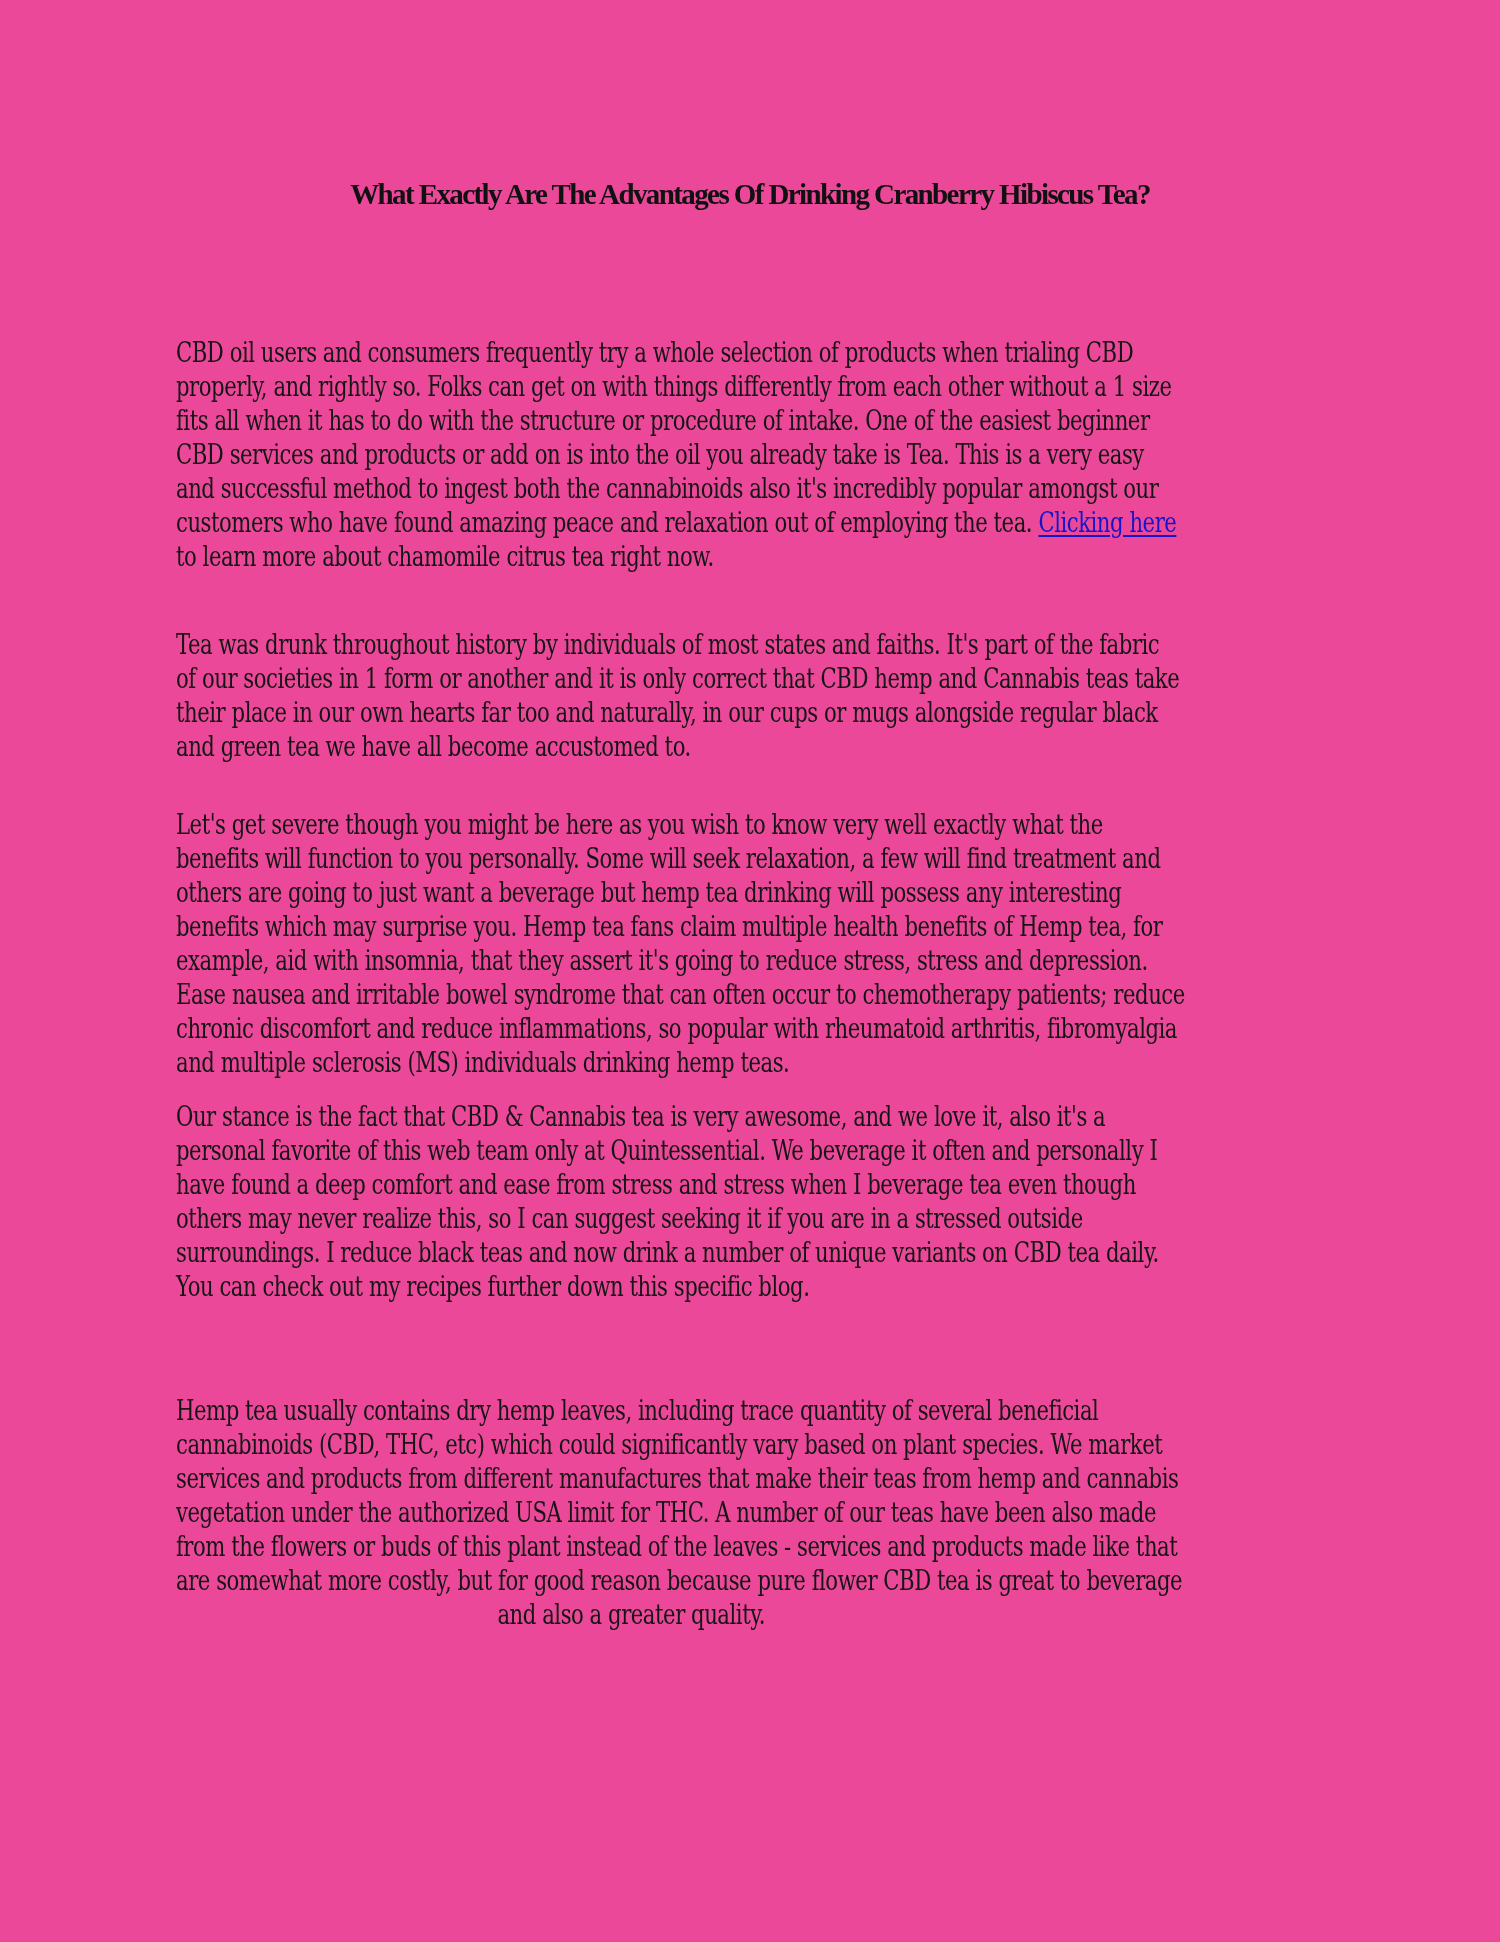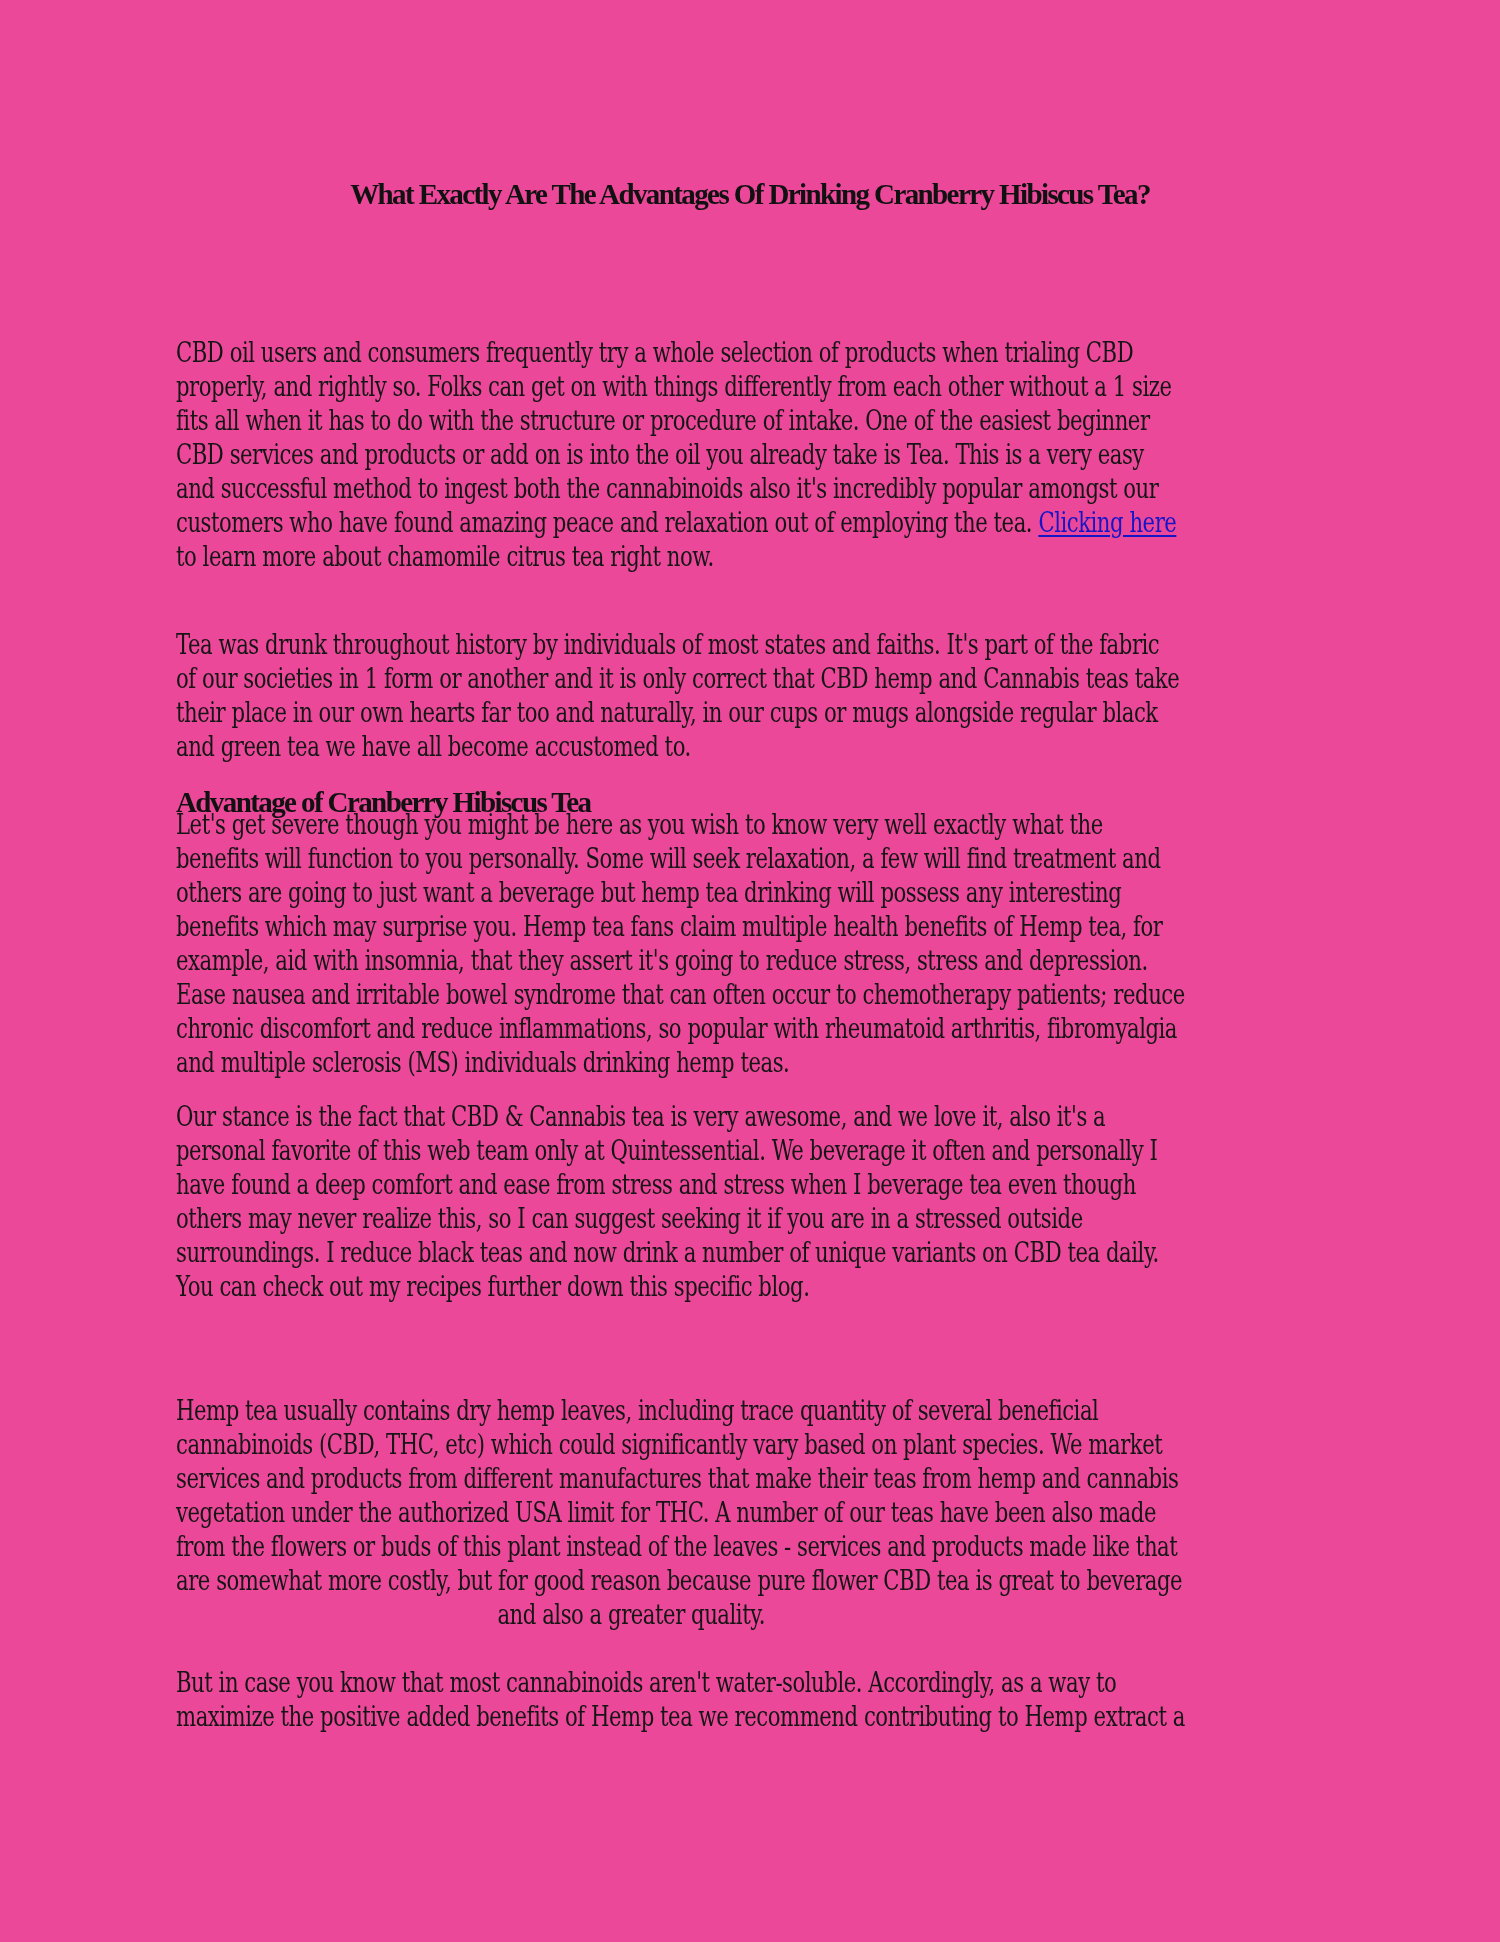--- a/index.html
+++ b/index.html
@@ -90,21 +90,20 @@
     <span class="line">to learn more about chamomile citrus tea right now.</span>
   </div>
 
   <div class="para" style="top:628px;">
     <span class="line">Tea was drunk throughout history by individuals of most states and faiths. It's part of the fabric</span>
     <span class="line">of our societies in 1 form or another and it is only correct that CBD hemp and Cannabis teas take</span>
     <span class="line">their place in our own hearts far too and naturally, in our cups or mugs alongside regular black</span>
     <span class="line">and green tea we have all become accustomed to.</span>
   </div>
 
-  <h2 class="heading" style="margin:0; top:784px;">Advantage of Cranberry Hibiscus Tea</h2>
 
   <div class="para" style="top:808px;">
     <span class="line">Let's get severe though you might be here as you wish to know very well exactly what the</span>
     <span class="line">benefits will function to you personally. Some will seek relaxation, a few will find treatment and</span>
     <span class="line">others are going to just want a beverage but hemp tea drinking will possess any interesting</span>
     <span class="line">benefits which may surprise you. Hemp tea fans claim multiple health benefits of Hemp tea, for</span>
     <span class="line">example, aid with insomnia, that they assert it's going to reduce stress, stress and depression.</span>
     <span class="line">Ease nausea and irritable bowel syndrome that can often occur to chemotherapy patients; reduce</span>
     <span class="line">chronic discomfort and reduce inflammations, so popular with rheumatoid arthritis, fibromyalgia</span>
     <span class="line">and multiple sclerosis (MS) individuals drinking hemp teas.</span>
@@ -122,18 +121,14 @@
   <div class="para" style="top:1394px;text-align:center;">
     <span class="line">Hemp tea usually contains dry hemp leaves, including trace quantity of several beneficial</span>
     <span class="line">cannabinoids (CBD, THC, etc) which could significantly vary based on plant species. We market</span>
     <span class="line">services and products from different manufactures that make their teas from hemp and cannabis</span>
     <span class="line">vegetation under the authorized USA limit for THC. A number of our teas have been also made</span>
     <span class="line">from the flowers or buds of this plant instead of the leaves - services and products made like that</span>
     <span class="line">are somewhat more costly, but for good reason because pure flower CBD tea is great to beverage</span>
     <span class="line">and also a greater quality.</span>
   </div>
 
-  <div class="para" style="top:1666px;">
-    <span class="line">But in case you know that most cannabinoids aren't water-soluble. Accordingly, as a way to</span>
-    <span class="line">maximize the positive added benefits of Hemp tea we recommend contributing to Hemp extract a</span>
-  </div>
 
 </div>
 
 </body></html>

